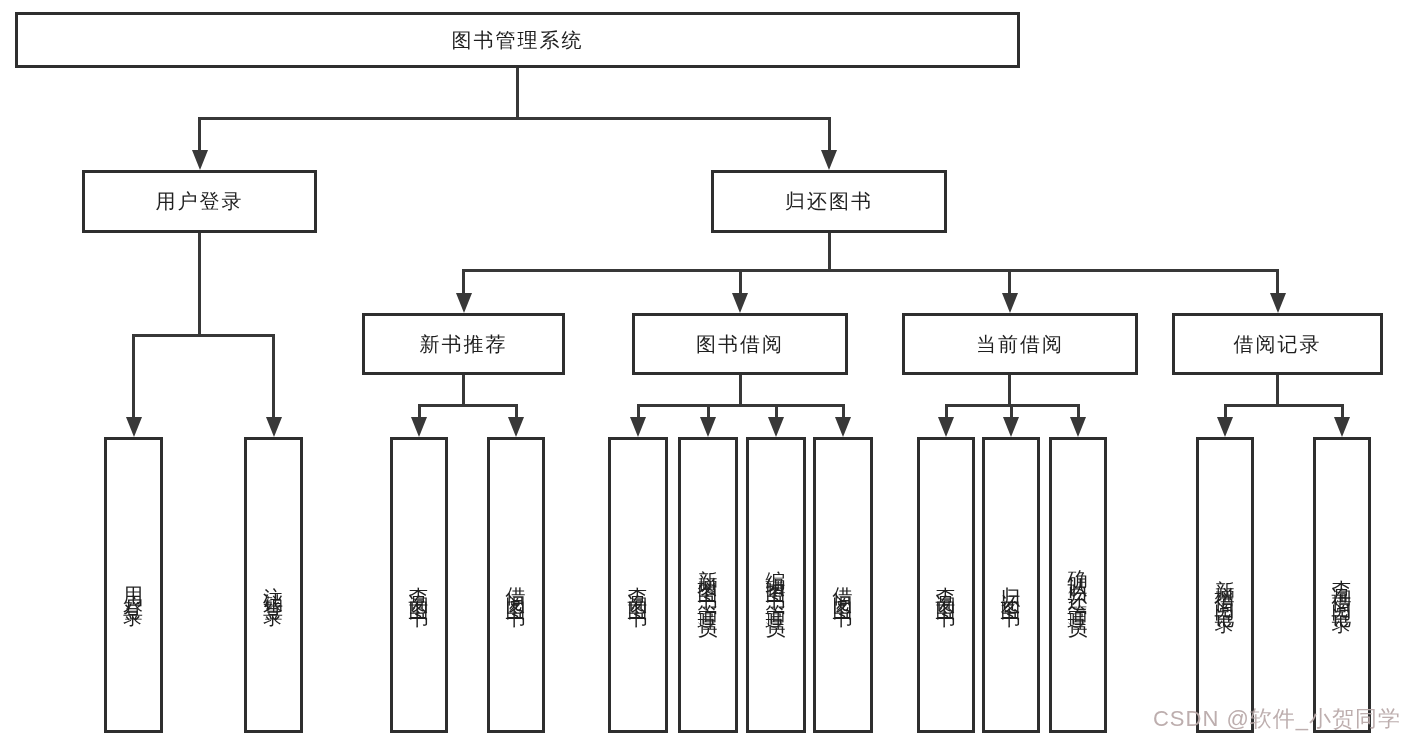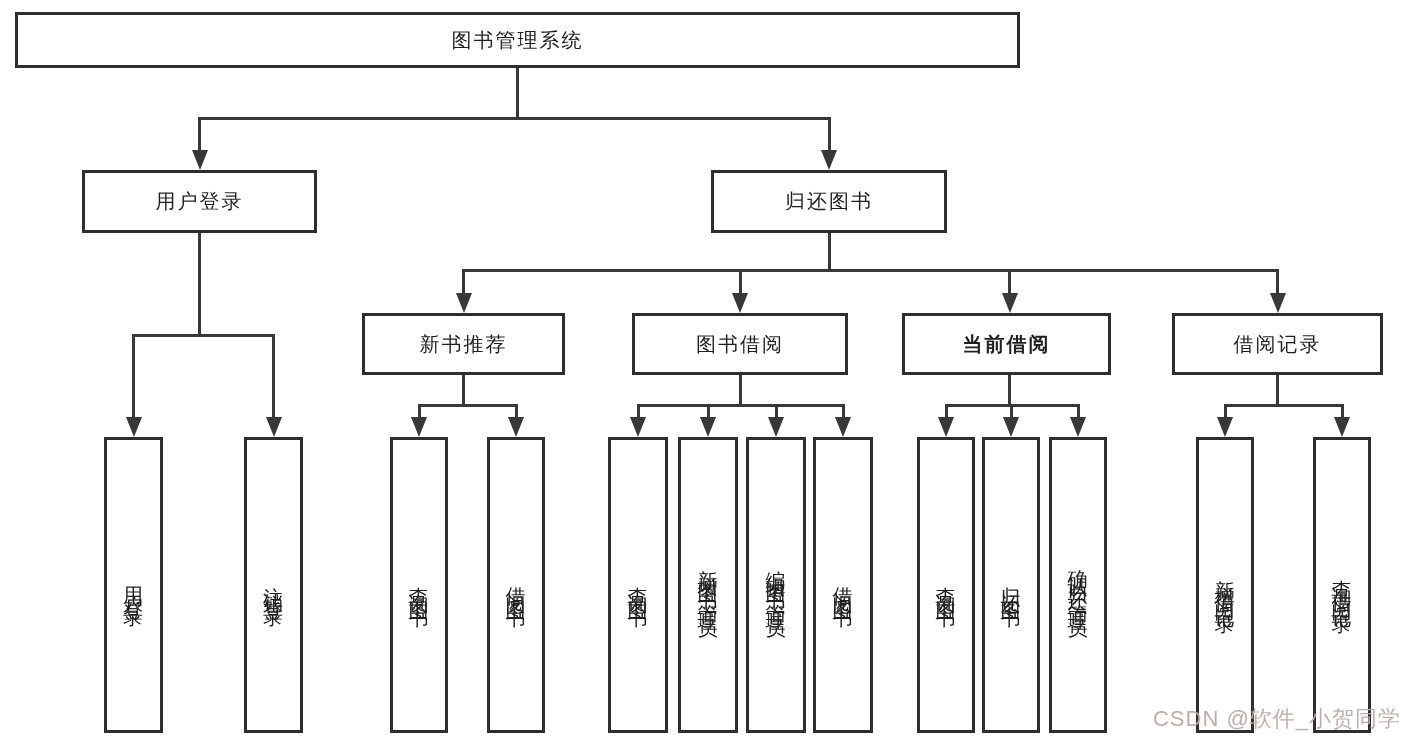--- a/index.html
+++ b/index.html
@@ -73,21 +73,21 @@
   <div class="node h" style="left:711px; top:170px; width:236px; height:63px;">
     <span>归还图书</span>
   </div>
 
   <div class="node h" style="left:362px; top:313px; width:203px; height:62px;justify-content:center;">
     <span>新书推荐</span>
   </div>
   <div class="node h" style="left:632px; top:313px; width:216px; height:62px;">
     <span>图书借阅</span>
   </div>
-  <div class="node h" style="left:902px; top:313px; width:209px; height:62px;font-weight:bold;">
+  <div class="node h" style="left:902px; top:313px; width:236px; height:62px;">
     <span>当前借阅</span>
   </div>
   <div class="node h" style="left:1172px; top:313px; width:211px; height:62px;">
     <span>借阅记录</span>
   </div>
 
   <div class="node v" style="left:104px; top:437px; width:59px; height:296px;">
     <span>用户登录</span>
   </div>
   <div class="node v" style="left:244px; top:437px; width:59px; height:296px;">

